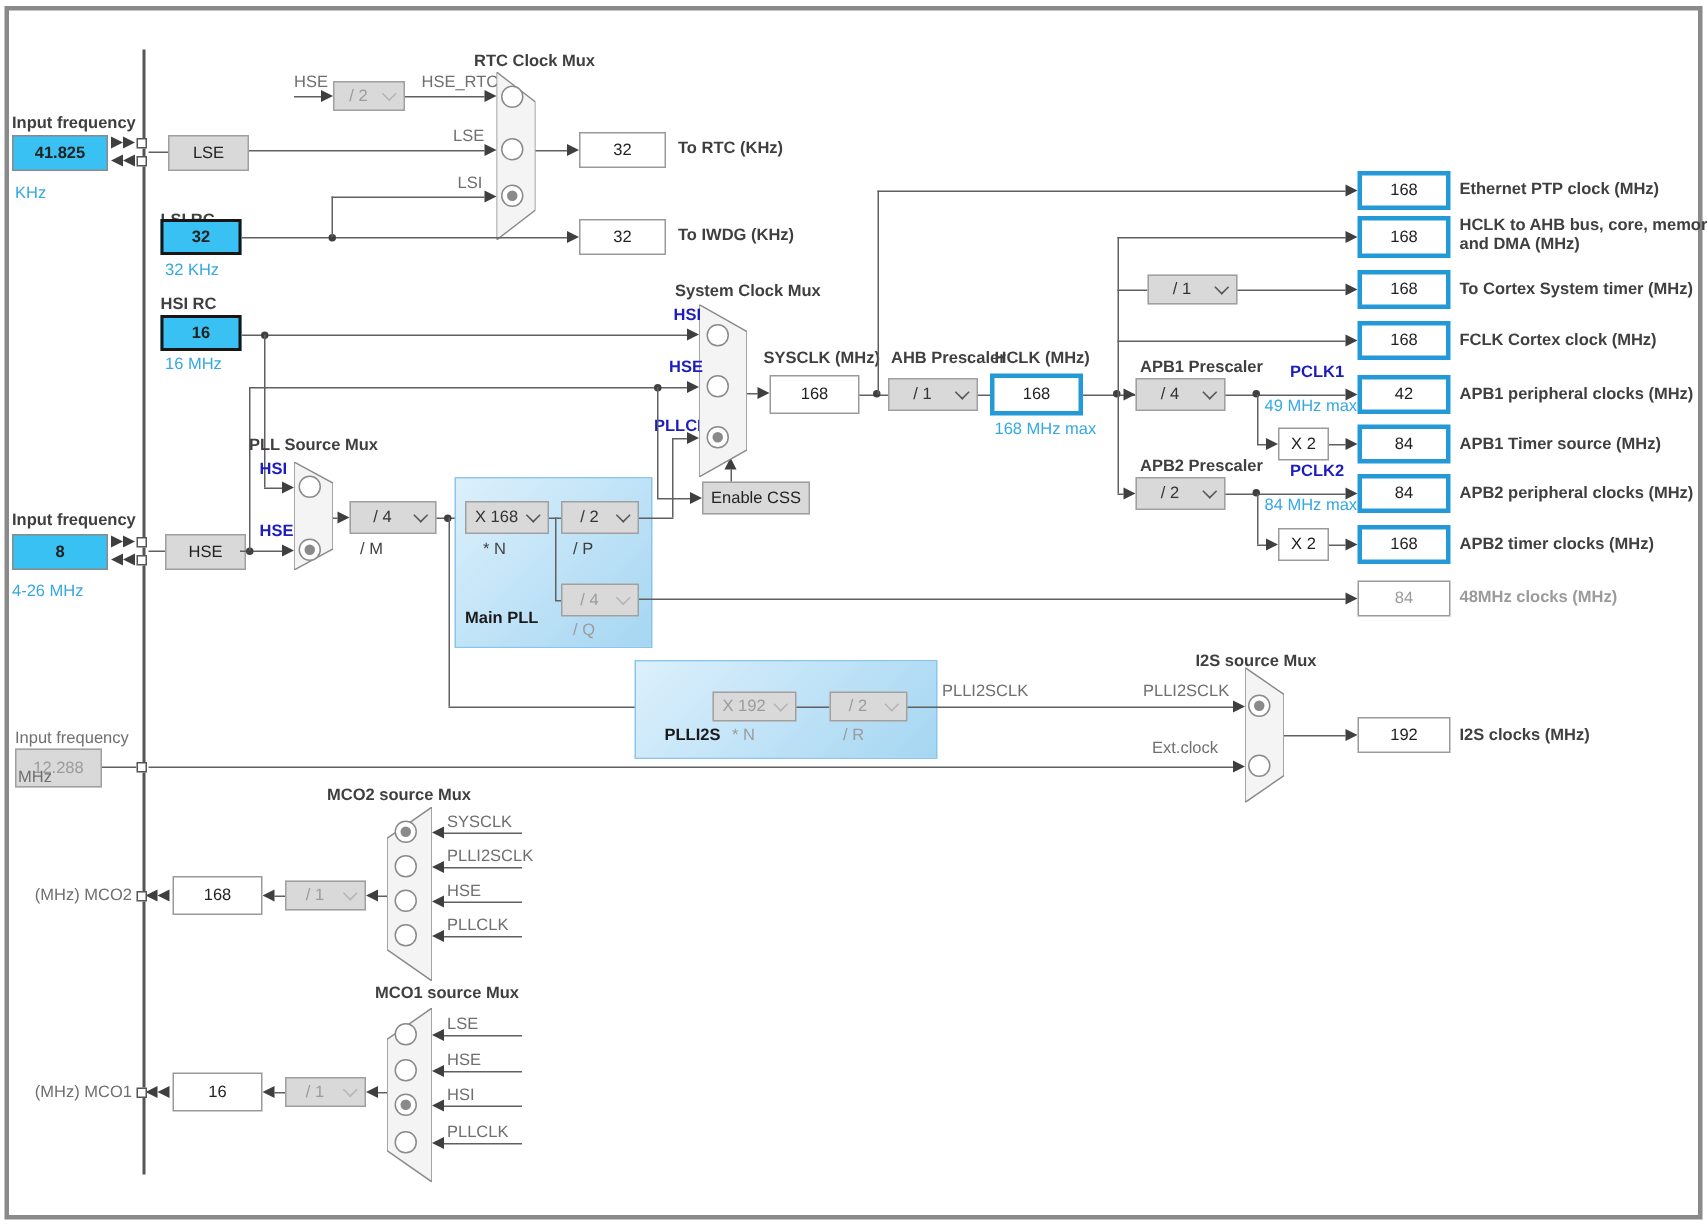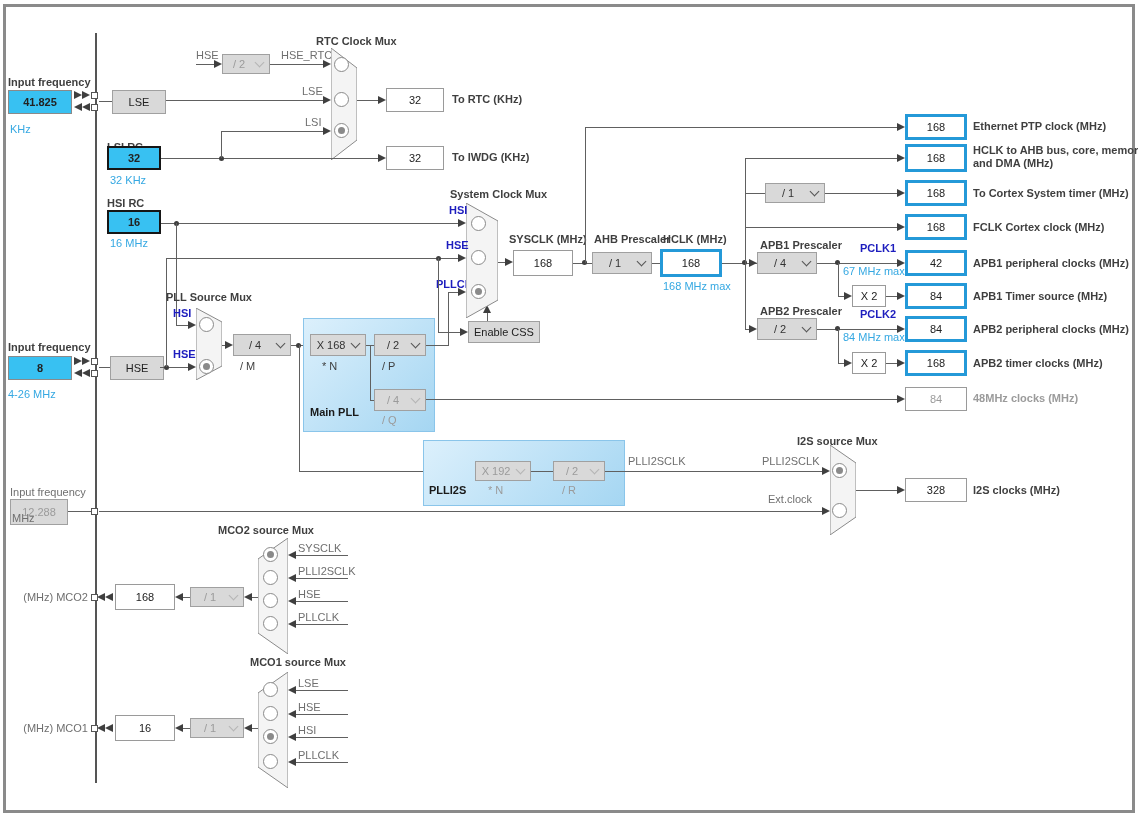--- a/index.html
+++ b/index.html
@@ -201,21 +201,21 @@
   <div class="ar" style="left:897px;top:189px"></div>
   <div class="w" style="left:745px;top:227px;width:152px"></div>
   <div class="ar" style="left:897px;top:223px"></div>
 
   <div class="ar" style="left:749px;top:259px"></div>
   <div class="lbl" style="left:760px;top:239px">APB1 Prescaler</div>
   <div class="dd" style="left:757px;top:252px;width:60px;height:22px">/ 4</div>
   <div class="w" style="left:817px;top:263px;width:80px"></div>
   <div class="ar" style="left:897px;top:259px"></div>
   <div class="lbl nav" style="left:860px;top:242px">PCLK1</div>
-  <div class="lbl cy" style="left:843px;top:265px">67 MHz max</div>
+  <div class="lbl cy" style="left:843px;top:265px">49 MHz max</div>
   <div class="dot" style="left:835px;top:260px"></div>
   <div class="v" style="left:838px;top:263px;height:33px"></div>
   <div class="w" style="left:838px;top:296px;width:6px"></div>
   <div class="ar" style="left:844px;top:292px"></div>
   <div class="box" style="left:852px;top:285px;width:34px;height:22px">X 2</div>
   <div class="w" style="left:886px;top:296px;width:11px"></div>
   <div class="ar" style="left:897px;top:292px"></div>
 
   <div class="w" style="left:745px;top:329px;width:4px"></div>
   <div class="ar" style="left:749px;top:325px"></div>
@@ -251,21 +251,21 @@
   <div class="box blue" style="left:905px;top:316px;width:62px;height:26px">84</div>
   <div class="lbl" style="left:973px;top:323px">APB2 peripheral clocks (MHz)</div>
   <div class="box blue" style="left:905px;top:350px;width:62px;height:26px">168</div>
   <div class="lbl" style="left:973px;top:357px">APB2 timer clocks (MHz)</div>
   <div class="box graytxt" style="left:905px;top:387px;width:62px;height:24px">84</div>
   <div class="lbl dim" style="left:973px;top:392px">48MHz clocks (MHz)</div>
 
   <div class="v" style="left:299px;top:345px;height:126px"></div>
   <div class="w" style="left:299px;top:471px;width:176px"></div>
   <div class="panel" style="left:423px;top:440px;width:200px;height:64px"></div>
-  <div class="lbl" style="left:429px;top:484px;color:#1a1a1a">PLLI2S</div>
+  <div class="lbl" style="left:443px;top:484px;color:#1a1a1a">PLLI2S</div>
   <div class="dd dis" style="left:475px;top:461px;width:56px;height:20px">X 192</div>
   <div class="lbl dim" style="left:488px;top:484px;font-weight:normal">* N</div>
   <div class="w" style="left:531px;top:471px;width:22px"></div>
   <div class="dd dis" style="left:553px;top:461px;width:52px;height:20px">/ 2</div>
   <div class="lbl dim" style="left:562px;top:484px;font-weight:normal">/ R</div>
   <div class="w" style="left:605px;top:471px;width:217px"></div>
   <div class="ar" style="left:822px;top:467px"></div>
   <div class="lbl gry" style="left:628px;top:455px">PLLI2SCLK</div>
   <div class="lbl gry" style="left:762px;top:455px">PLLI2SCLK</div>
 
@@ -279,21 +279,21 @@
   <div class="lbl gry" style="left:768px;top:493px">Ext.clock</div>
 
   <div class="lbl" style="left:797px;top:435px">I2S source Mux</div>
   <svg class="mux" style="left:830px;top:445px" width="26" height="90">
     <polygon points="0,0 26,18 26,72 0,90" fill="#f4f4f4" stroke="#8a8a8a"></polygon>
   </svg>
   <div class="radio sel" style="left:832px;top:463px"></div>
   <div class="radio" style="left:832px;top:503px"></div>
   <div class="w" style="left:856px;top:490px;width:41px"></div>
   <div class="ar" style="left:897px;top:486px"></div>
-  <div class="box" style="left:905px;top:478px;width:62px;height:24px">328</div>
+  <div class="box" style="left:905px;top:478px;width:62px;height:24px">192</div>
   <div class="lbl" style="left:973px;top:484px">I2S clocks (MHz)</div>
 
   <div class="lbl" style="left:218px;top:524px">MCO2 source Mux</div>
   <svg class="mux" style="left:258px;top:538px" width="30" height="116">
     <polygon points="0,21 30,0 30,116 0,95" fill="#f4f4f4" stroke="#8a8a8a"></polygon>
   </svg>
   <div class="radio sel" style="left:263px;top:547px"></div>
   <div class="radio" style="left:263px;top:570px"></div>
   <div class="radio" style="left:263px;top:593px"></div>
   <div class="radio" style="left:263px;top:616px"></div>

